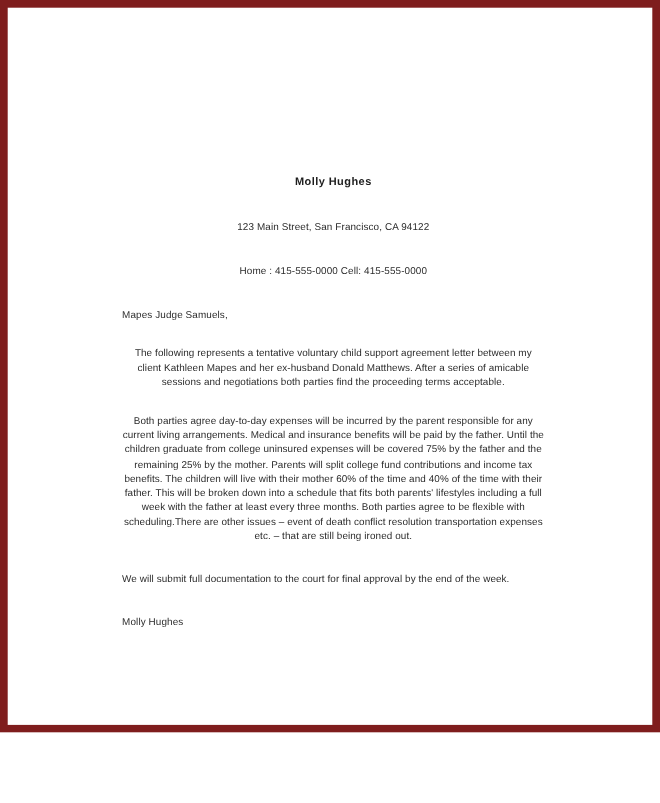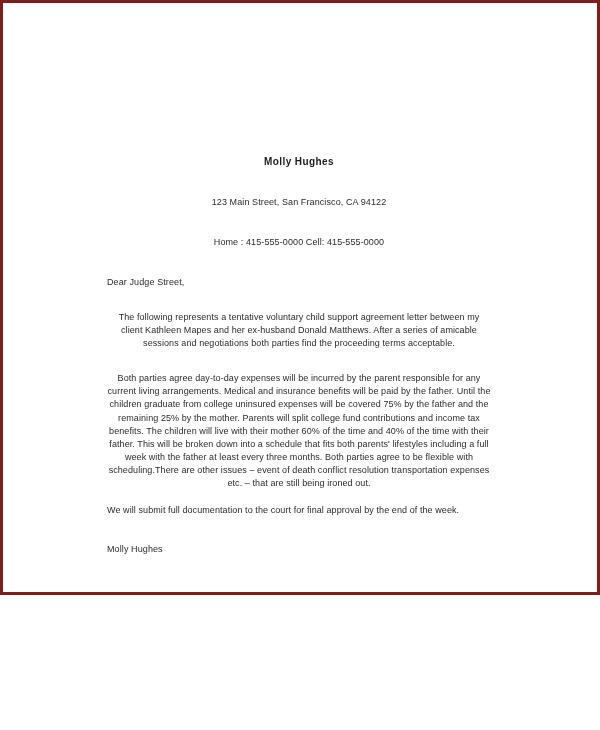--- a/index.html
+++ b/index.html
@@ -8,24 +8,24 @@
     padding: 0;
     background: #ffffff;
   }
   body {
     font-family: "Liberation Sans", sans-serif;
     -webkit-font-smoothing: antialiased;
   }
   .page {
     position: relative;
     width: 600px;
-    height: 595px;
+    height: 666px;
     box-sizing: border-box;
     background: #ffffff;
-    border: 3px solid #7f1d1d;
+    border: 7px solid #7f1d1d;
     overflow: hidden;
   }
   .letter {
     position: absolute;
     left: 104px;
     top: 152px;
     width: 384px;
   }
   .letterhead {
     text-align: center;
@@ -54,21 +54,21 @@
   }
   .body-para {
     margin-top: 22px;
     font-size: 9px;
     line-height: 13.1px;
     color: #2b2b2b;
     text-align: center;
     letter-spacing: 0.08px;
   }
   .closing-block {
-    margin-top: 14px;
+    margin-top: 26px;
     font-size: 9px;
     line-height: 13.1px;
     color: #2b2b2b;
     letter-spacing: 0.08px;
   }
   .closing-line {
     display: block;
   }
   .signature {
     margin-top: 26px;
@@ -84,21 +84,21 @@
 <div class="page">
 
   <div class="letter">
 
     <div class="letterhead">
       <div class="lh-name">Molly Hughes</div>
       <div class="lh-line">123 Main Street, San Francisco, CA 94122</div>
       <div class="lh-line">Home : 415-555-0000 Cell: 415-555-0000</div>
     </div>
 
-    <div class="salutation">Dear Judge Street,</div>
+    <div class="salutation">Mapes Judge Samuels,</div>
 
     <p class="body-para">The following represents a tentative voluntary child support agreement letter between my client Kathleen Mapes and her ex-husband Donald Matthews. After a series of amicable sessions and negotiations both parties find the proceeding terms acceptable.</p>
 
     <p class="body-para">Both parties agree day-to-day expenses will be incurred by the parent responsible for any current living arrangements. Medical and insurance benefits will be paid by the father. Until the children graduate from college uninsured expenses will be covered 75% by the father and the remaining 25% by the mother. Parents will split college fund contributions and income tax benefits. The children will live with their mother 60% of the time and 40% of the time with their father. This will be broken down into a schedule that fits both parents' lifestyles including a full week with the father at least every three months. Both parties agree to be flexible with scheduling.There are other issues – event of death conflict resolution transportation expenses etc. – that are still being ironed out.</p>
 
     <div class="closing-block">
       <span class="closing-line">We will submit full documentation to the court for final approval by the end of the week.</span>
     </div>
 
     <div class="signature">Molly Hughes</div>

